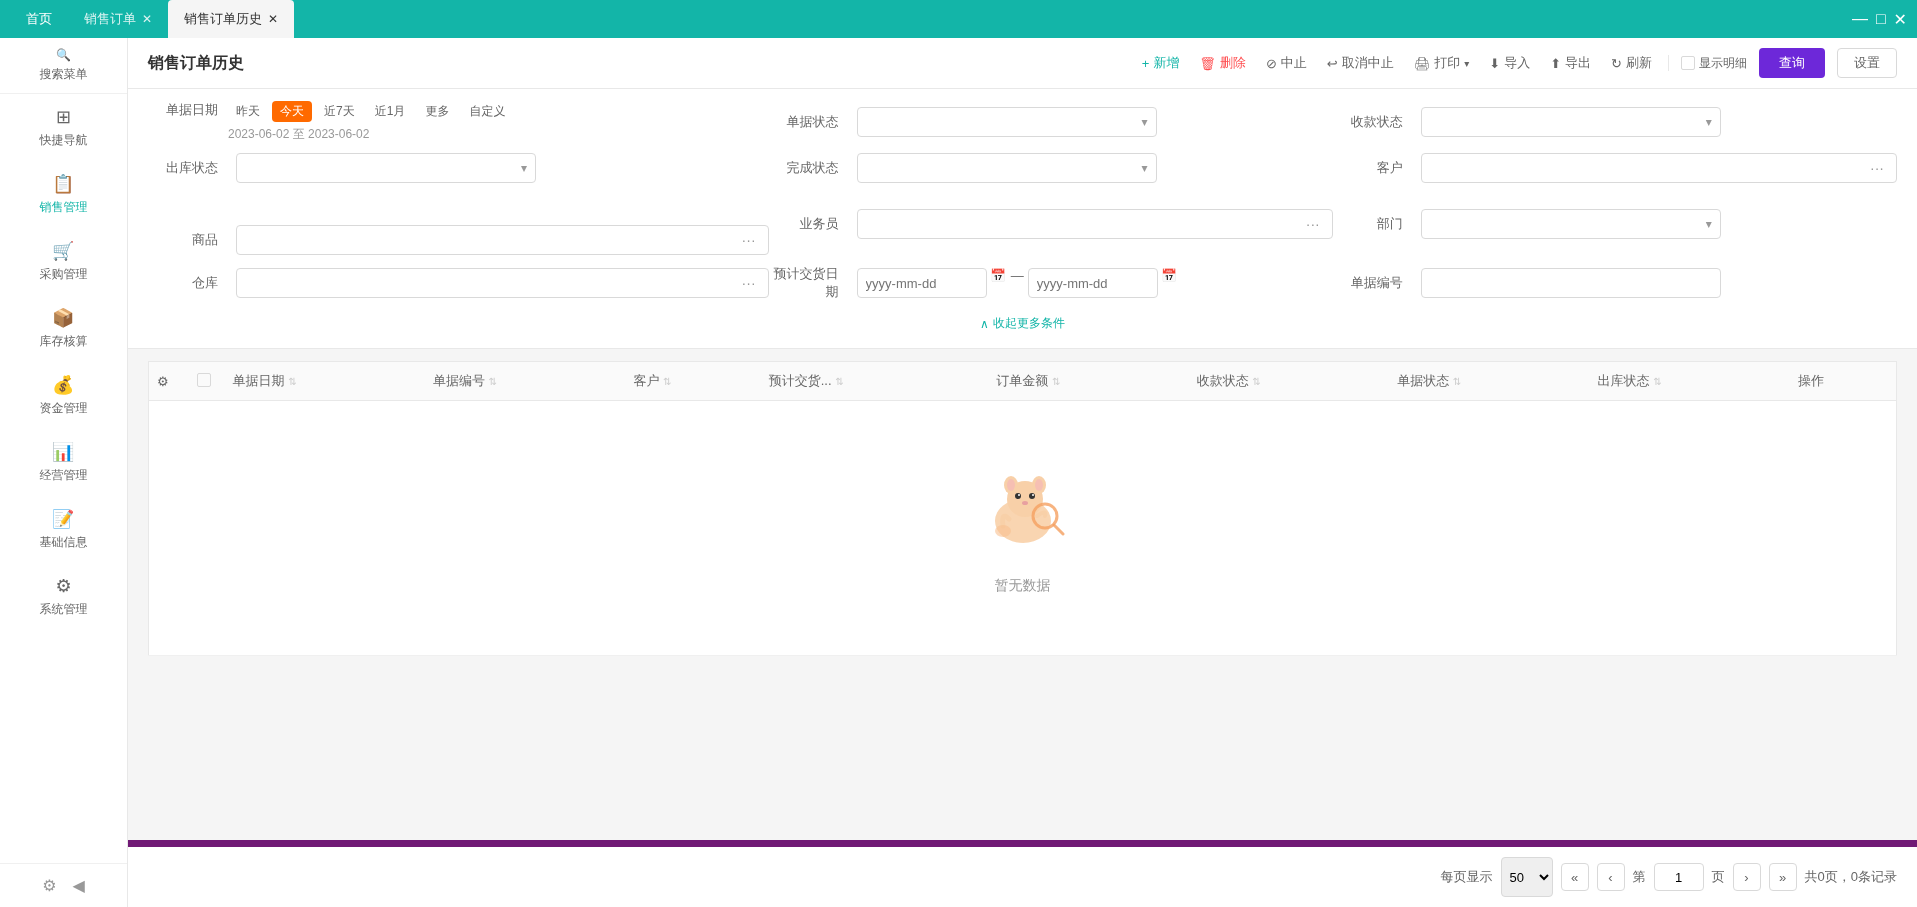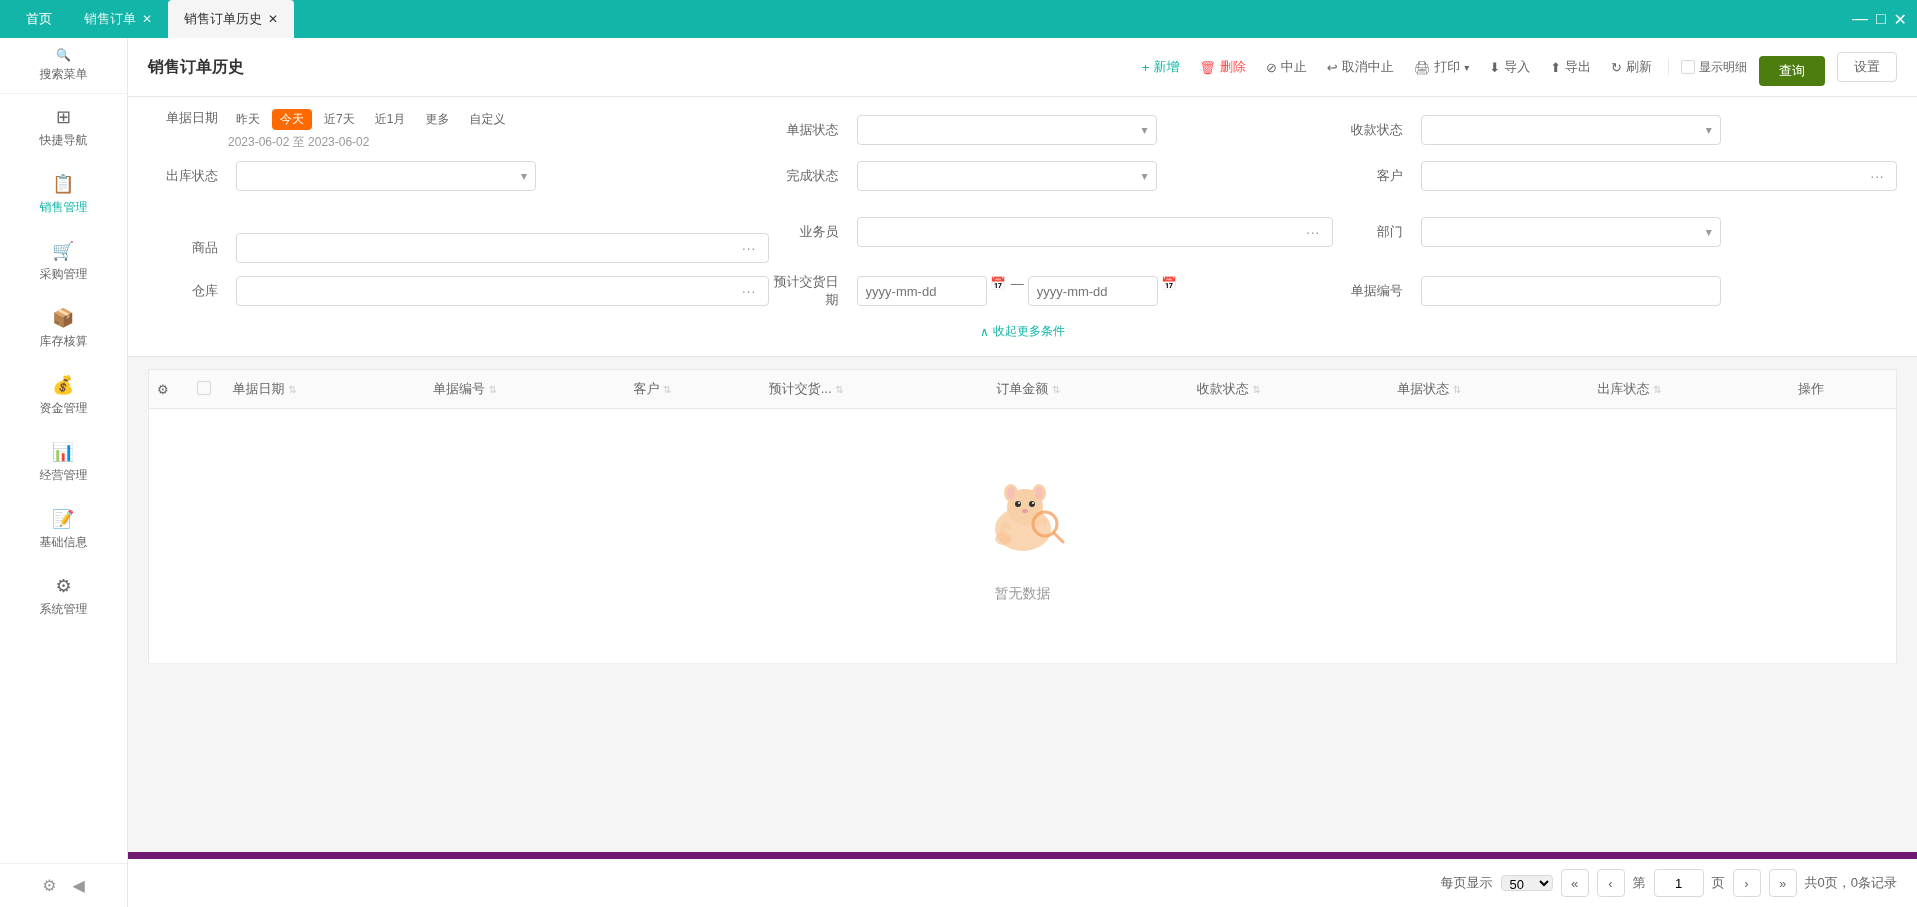--- a/index.html
+++ b/index.html
@@ -29,21 +29,21 @@
     
     .content { flex: 1; display: flex; flex-direction: column; overflow: hidden; background: #f5f5f5; }
 
     
     .page-header { background: #fff; padding: 10px 20px; display: flex; align-items: center; justify-content: space-between; border-bottom: 1px solid #e8e8e8; flex-shrink: 0; }
     .page-title { font-size: 16px; font-weight: bold; color: #333; }
     .toolbar { display: flex; align-items: center; gap: 12px; }
     .toolbar-btn { display: flex; align-items: center; gap: 4px; cursor: pointer; color: #666; font-size: 13px; padding: 4px 4px; }
     .toolbar-btn.add { color: #13b5a8; }
     .toolbar-btn.delete { color: #ff4d4f; }
-    .btn-query { background: #4d7c0f; color: #fff; border: none; padding: 6px 20px; border-radius: 4px; cursor: pointer; font-size: 13px; margin-top: 8px; }
+    .btn-query { background: #6d28d9; color: #fff; border: none; padding: 6px 20px; border-radius: 4px; cursor: pointer; font-size: 13px; }
     .btn-setting { background: #fff; color: #666; border: 1px solid #d9d9d9; padding: 5px 16px; border-radius: 4px; cursor: pointer; font-size: 13px; }
     .display-toggle { display: flex; align-items: center; gap: 4px; font-size: 12px; color: #666; cursor: pointer; }
     .checkbox { width: 14px; height: 14px; border: 1px solid #d9d9d9; border-radius: 2px; background: #fff; display: inline-block; }
 
     
     .filter-area { background: #fff; padding: 12px 20px; border-bottom: 1px solid #e8e8e8; flex-shrink: 0; }
     .filter-row { display: flex; align-items: center; gap: 0; margin-bottom: 10px; }
     .filter-label { width: 80px; color: #666; font-size: 13px; text-align: right; padding-right: 10px; flex-shrink: 0; }
     .date-quick-btns { display: flex; align-items: center; gap: 4px; justify-content: center; }
     .date-quick-btn { padding: 2px 8px; font-size: 12px; cursor: pointer; color: #666; border: none; background: transparent; }
@@ -64,21 +64,21 @@
     .data-table td { padding: 10px 8px; border-bottom: 1px solid #f0f0f0; font-size: 13px; }
     .th-settings { width: 40px; text-align: center; }
     .th-checkbox { width: 36px; text-align: center; }
 
     
     .empty-state { display: flex; flex-direction: column; align-items: center; justify-content: center; padding: 60px 0; }
     .empty-icon { width: 100px; height: 100px; margin-bottom: 16px; }
 
     
     .pagination { background: #fff; padding: 10px 20px; display: flex; align-items: center; justify-content: flex-end; gap: 8px; border-top: 7px solid #701a75; flex-shrink: 0; font-size: 13px; color: #666; }
-    .pagination-select { height: 16px; border: 1px solid #d9d9d9; border-radius: 4px; padding: 0 4px; font-size: 13px; }
+    .pagination-select { height: 40px; border: 1px solid #d9d9d9; border-radius: 4px; padding: 0 4px; font-size: 13px; }
     .page-btn { width: 28px; height: 28px; display: flex; align-items: center; justify-content: center; border: 1px solid #d9d9d9; border-radius: 4px; cursor: pointer; color: #666; background: #fff; }
     .page-input { width: 50px; height: 28px; border: 1px solid #d9d9d9; border-radius: 4px; text-align: center; font-size: 13px; }
 
     
     .toolbar-divider { width: 1px; height: 16px; background: #e8e8e8; }
 
     .date-block { display: flex; flex-direction: column; gap: 2px; }
   </style>
 </head>
 <body>

